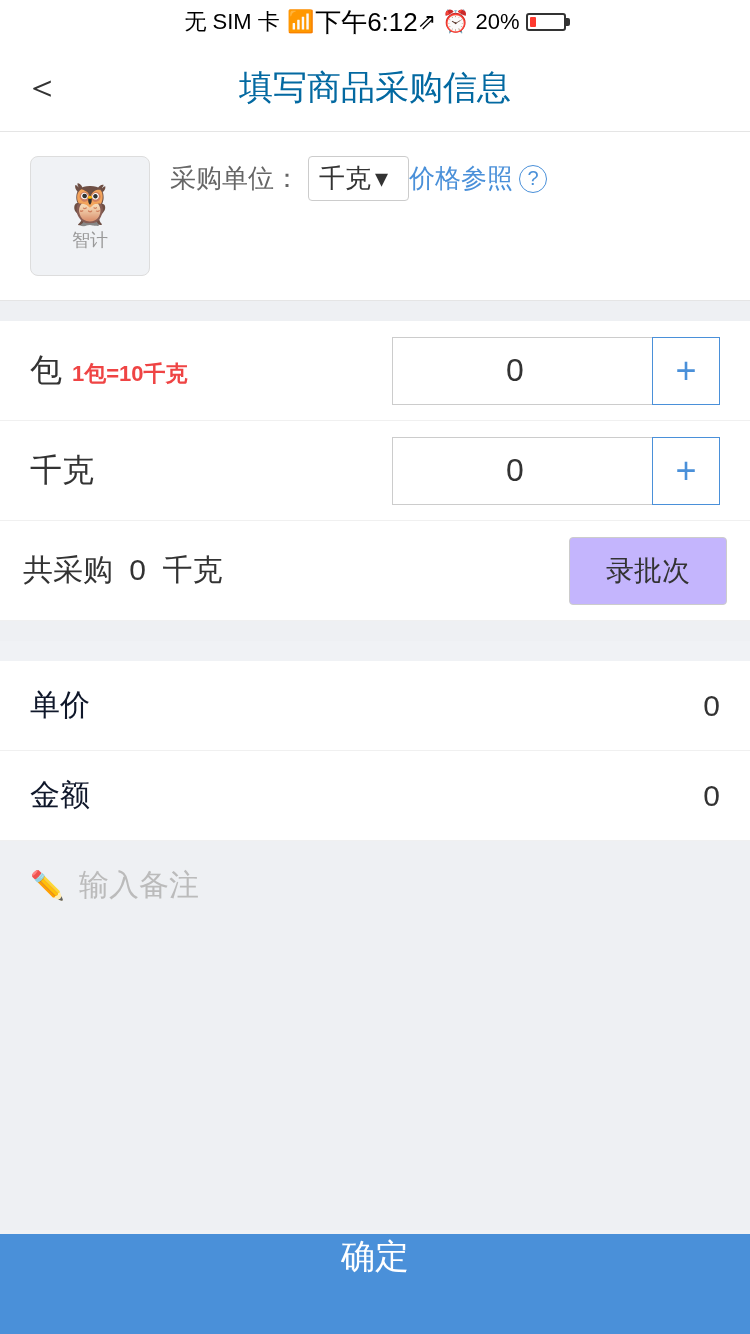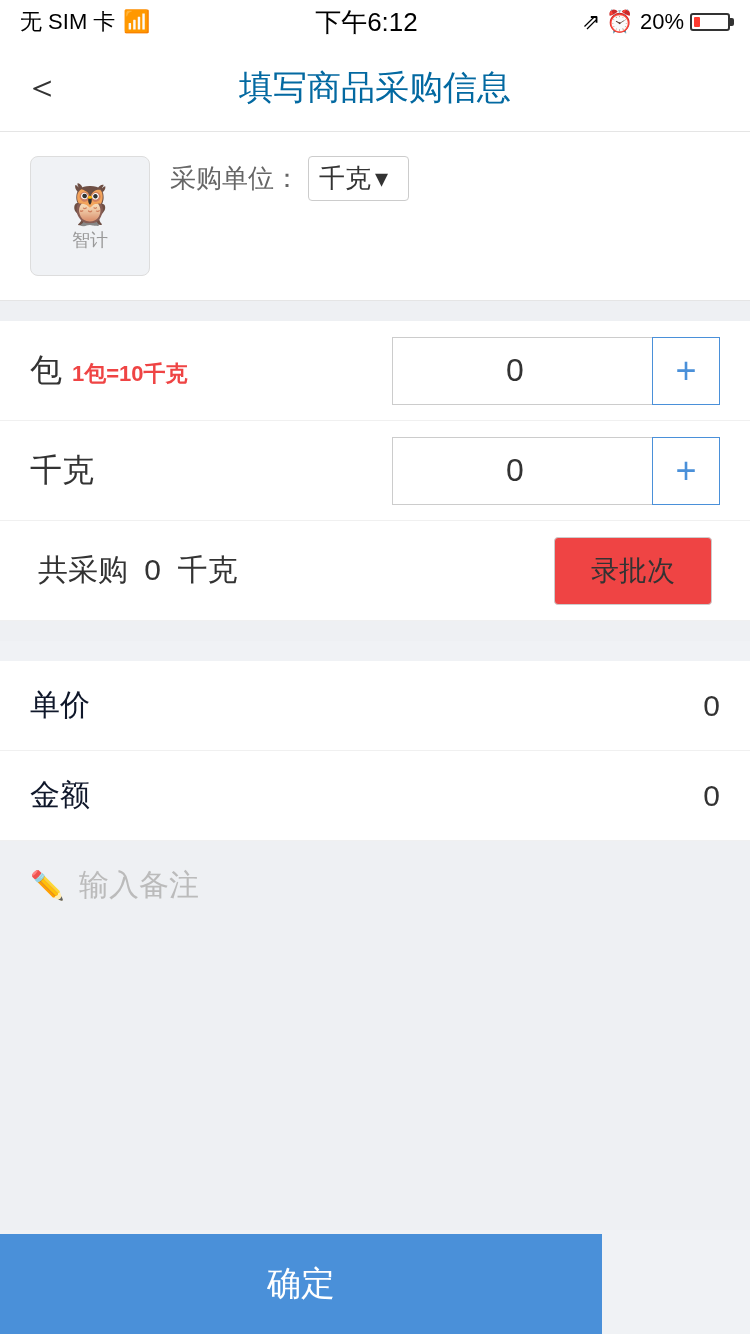--- a/index.html
+++ b/index.html
@@ -13,25 +13,24 @@
       color: #333;
     }
 
     
     .status-bar {
       width: 750px;
       height: 44px;
       background: #fff;
       display: flex;
       align-items: center;
-      justify-content: space-between;
+      justify-content: center;
       padding: 0 20px;
       font-size: 24px;
       color: #000;
-      gap: 35px;
     }
     .status-bar-left {
       display: flex;
       align-items: center;
       gap: 8px;
       font-size: 22px;
     }
     .status-bar-center {
       font-size: 26px;
       font-weight: 500;
@@ -235,32 +234,32 @@
       align-items: center;
       justify-content: center;
       cursor: pointer;
     }
 
     
     .total-row {
       display: flex;
       align-items: center;
       justify-content: space-between;
-      padding: 0 38px;
+      padding: 0 23px;
       height: 100px;
       background: #fff;
       border-bottom: 1px solid #f0f0f0;
     }
     .total-label {
       font-size: 30px;
       color: #333;
     }
     .record-btn {
       border: 1px solid #ccc;
-      background: #ef4444;
+      background: #c4b5fd;
       color: #333;
       font-size: 28px;
       padding: 14px 36px;
       cursor: pointer;
       border-radius: 4px;
     }
 
     
     .price-section {
       background: #fff;
@@ -307,25 +306,24 @@
       background: #eef0f3;
       flex: 1;
       min-height: 300px;
     }
 
     
     .confirm-btn-wrap {
       position: fixed;
       bottom: 0;
       left: 0;
-      width: 602px;
+      width: 750px;
       height: 100px;
       background: #4a90d9;
       display: flex;
-      align-items: center;
       justify-content: center;
       cursor: pointer;
     }
     .confirm-btn-text {
       font-size: 34px;
       color: #fff;
       font-weight: 500;
     }
 
     
@@ -361,20 +359,24 @@
   </div>
   <div class="product-info">
     <div class="product-info-bottom">
       <span class="unit-label">
         <span>采购单位：</span>
         <span class="unit-select">
           <span>千克</span>
           <span>▾</span>
         </span>
       </span>
+      <span class="price-ref">
+        <span>价格参照</span>
+        <span style="width:28px;height:28px;border:1px solid #4a90d9;border-radius:50%;display:inline-flex;align-items:center;justify-content:center;font-size:20px;color:#4a90d9;">?</span>
+      </span>
     </div>
   </div>
 </div>
 
 <div class="section-divider"></div>
 
 <div class="input-section">
 
   <div class="input-row">
     <div class="input-row-label">

